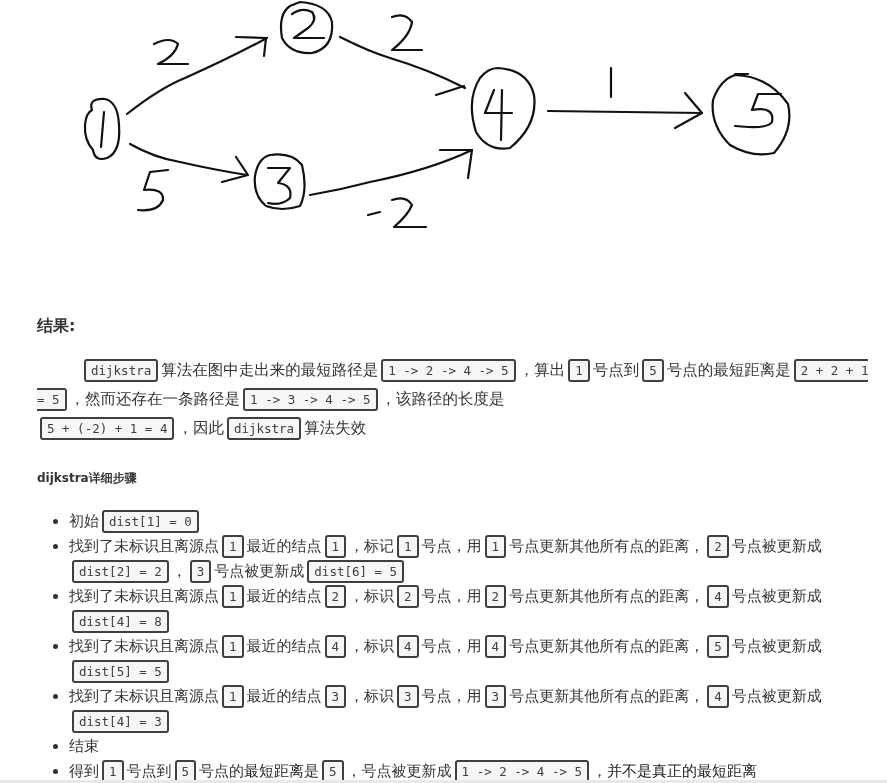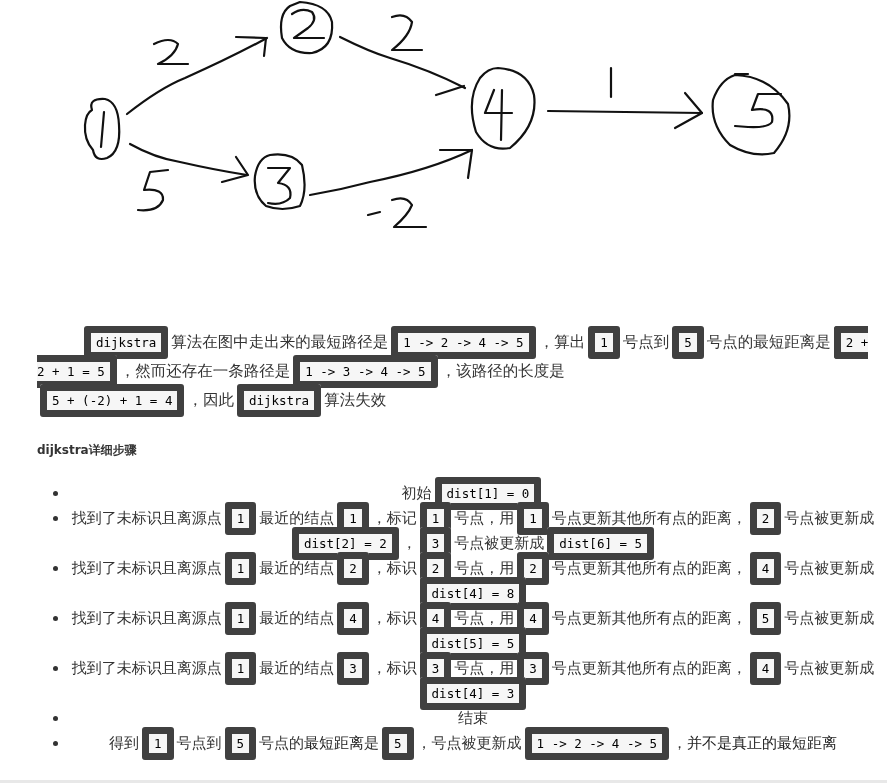--- a/index.html
+++ b/index.html
@@ -9,27 +9,27 @@
     color: #333333;
   }
   .figure { position: absolute; left: 0; top: 0; width: 887px; height: 280px; }
   .figure svg { display: block; }
   .content { position: absolute; left: 37px; top: 312px; width: 840px; font-size: 15px; }
   h3.result-heading { margin: 0; font-size: 16px; font-weight: bold; color: #333; height: 28px; line-height: 28px; }
   p.para { margin: 16px 0 0 0; line-height: 28px; font-size: 15.5px; text-indent: 0; }
   .indent { display: inline-block; width: 44px; }
   code {
     font-family: "DejaVu Sans Mono", "Liberation Mono", monospace;
-    font-size: 12.5px; color: #000000; background: #f9f2f4;
-    background: #f6f6f6; border: 7px solid #404040; border-radius: 3px;
+    font-size: 12.5px; color: #404040; background: #f9f2f4;
+    background: #f6f6f6; border: 2px solid #404040; border-radius: 3px;
     padding: 2px 5px; margin: 0 3px;
   }
   h3.steps-heading { margin: 22px 0 0 0; font-size: 12px; font-weight: bold; color: #333; height: 26px; line-height: 26px; }
   ul.steps { margin: 18px 0 0 0; padding-left: 32px; font-size: 15px; }
-  ul.steps li { line-height: 25px; margin: 0; text-align: center; }
+  ul.steps li { line-height: 25px; margin: 0; }
   b { font-weight: normal; color: #222; }
   .bottom-rule { position: absolute; left: 0; right: 0; top: 780px; height: 3px; background: #e8e8e8; }
 </style>
 </head>
 <body>
 
 <div class="figure">
   <svg width="887" height="280" viewBox="0 0 887 280" fill="none" stroke="#111" stroke-width="2.2" stroke-linecap="round" stroke-linejoin="round">
 
     <g>
@@ -86,20 +86,21 @@
 
     <g>
       <path d="M548 111 L702 113"></path>
       <path d="M685 93 L702 113 L675 128"></path>
       <path d="M611 68 L611 97"></path>
     </g>
   </svg>
 </div>
 
 <div class="content">
+  <h3 class="result-heading">结果:</h3>
 
   <p class="para"><span class="indent"></span><code>dijkstra</code><span>算法在图中走出来的最短路径是</span><code>1 -&gt; 2 -&gt; 4 -&gt; 5</code><span>，算出</span><code>1</code><span>号点到</span><code>5</code><span>号点的最短距离是</span><code>2 + 2 + 1 = 5</code><span>，然而还存在一条路径是</span><code>1 -&gt; 3 -&gt; 4 -&gt; 5</code><span>，该路径的长度是</span><br><code>5 + (-2) + 1 = 4</code><span>，因此</span><code>dijkstra</code><span>算法失效</span></p>
 
   <h3 class="steps-heading">dijkstra详细步骤</h3>
 
   <ul class="steps">
     <li><span>初始</span><code>dist[1] = 0</code></li>
 
     <li><span>找到了未标识且离源点</span><code>1</code><span>最近的结点</span><code>1</code><span>，标记</span><code>1</code><span>号点，用</span><code>1</code><span>号点更新其他所有点的距离，</span><code>2</code><span>号点被更新成</span><br><code>dist[2] = 2</code><span>，</span><code>3</code><span>号点被更新成</span><code>dist[6] = 5</code></li>
 

